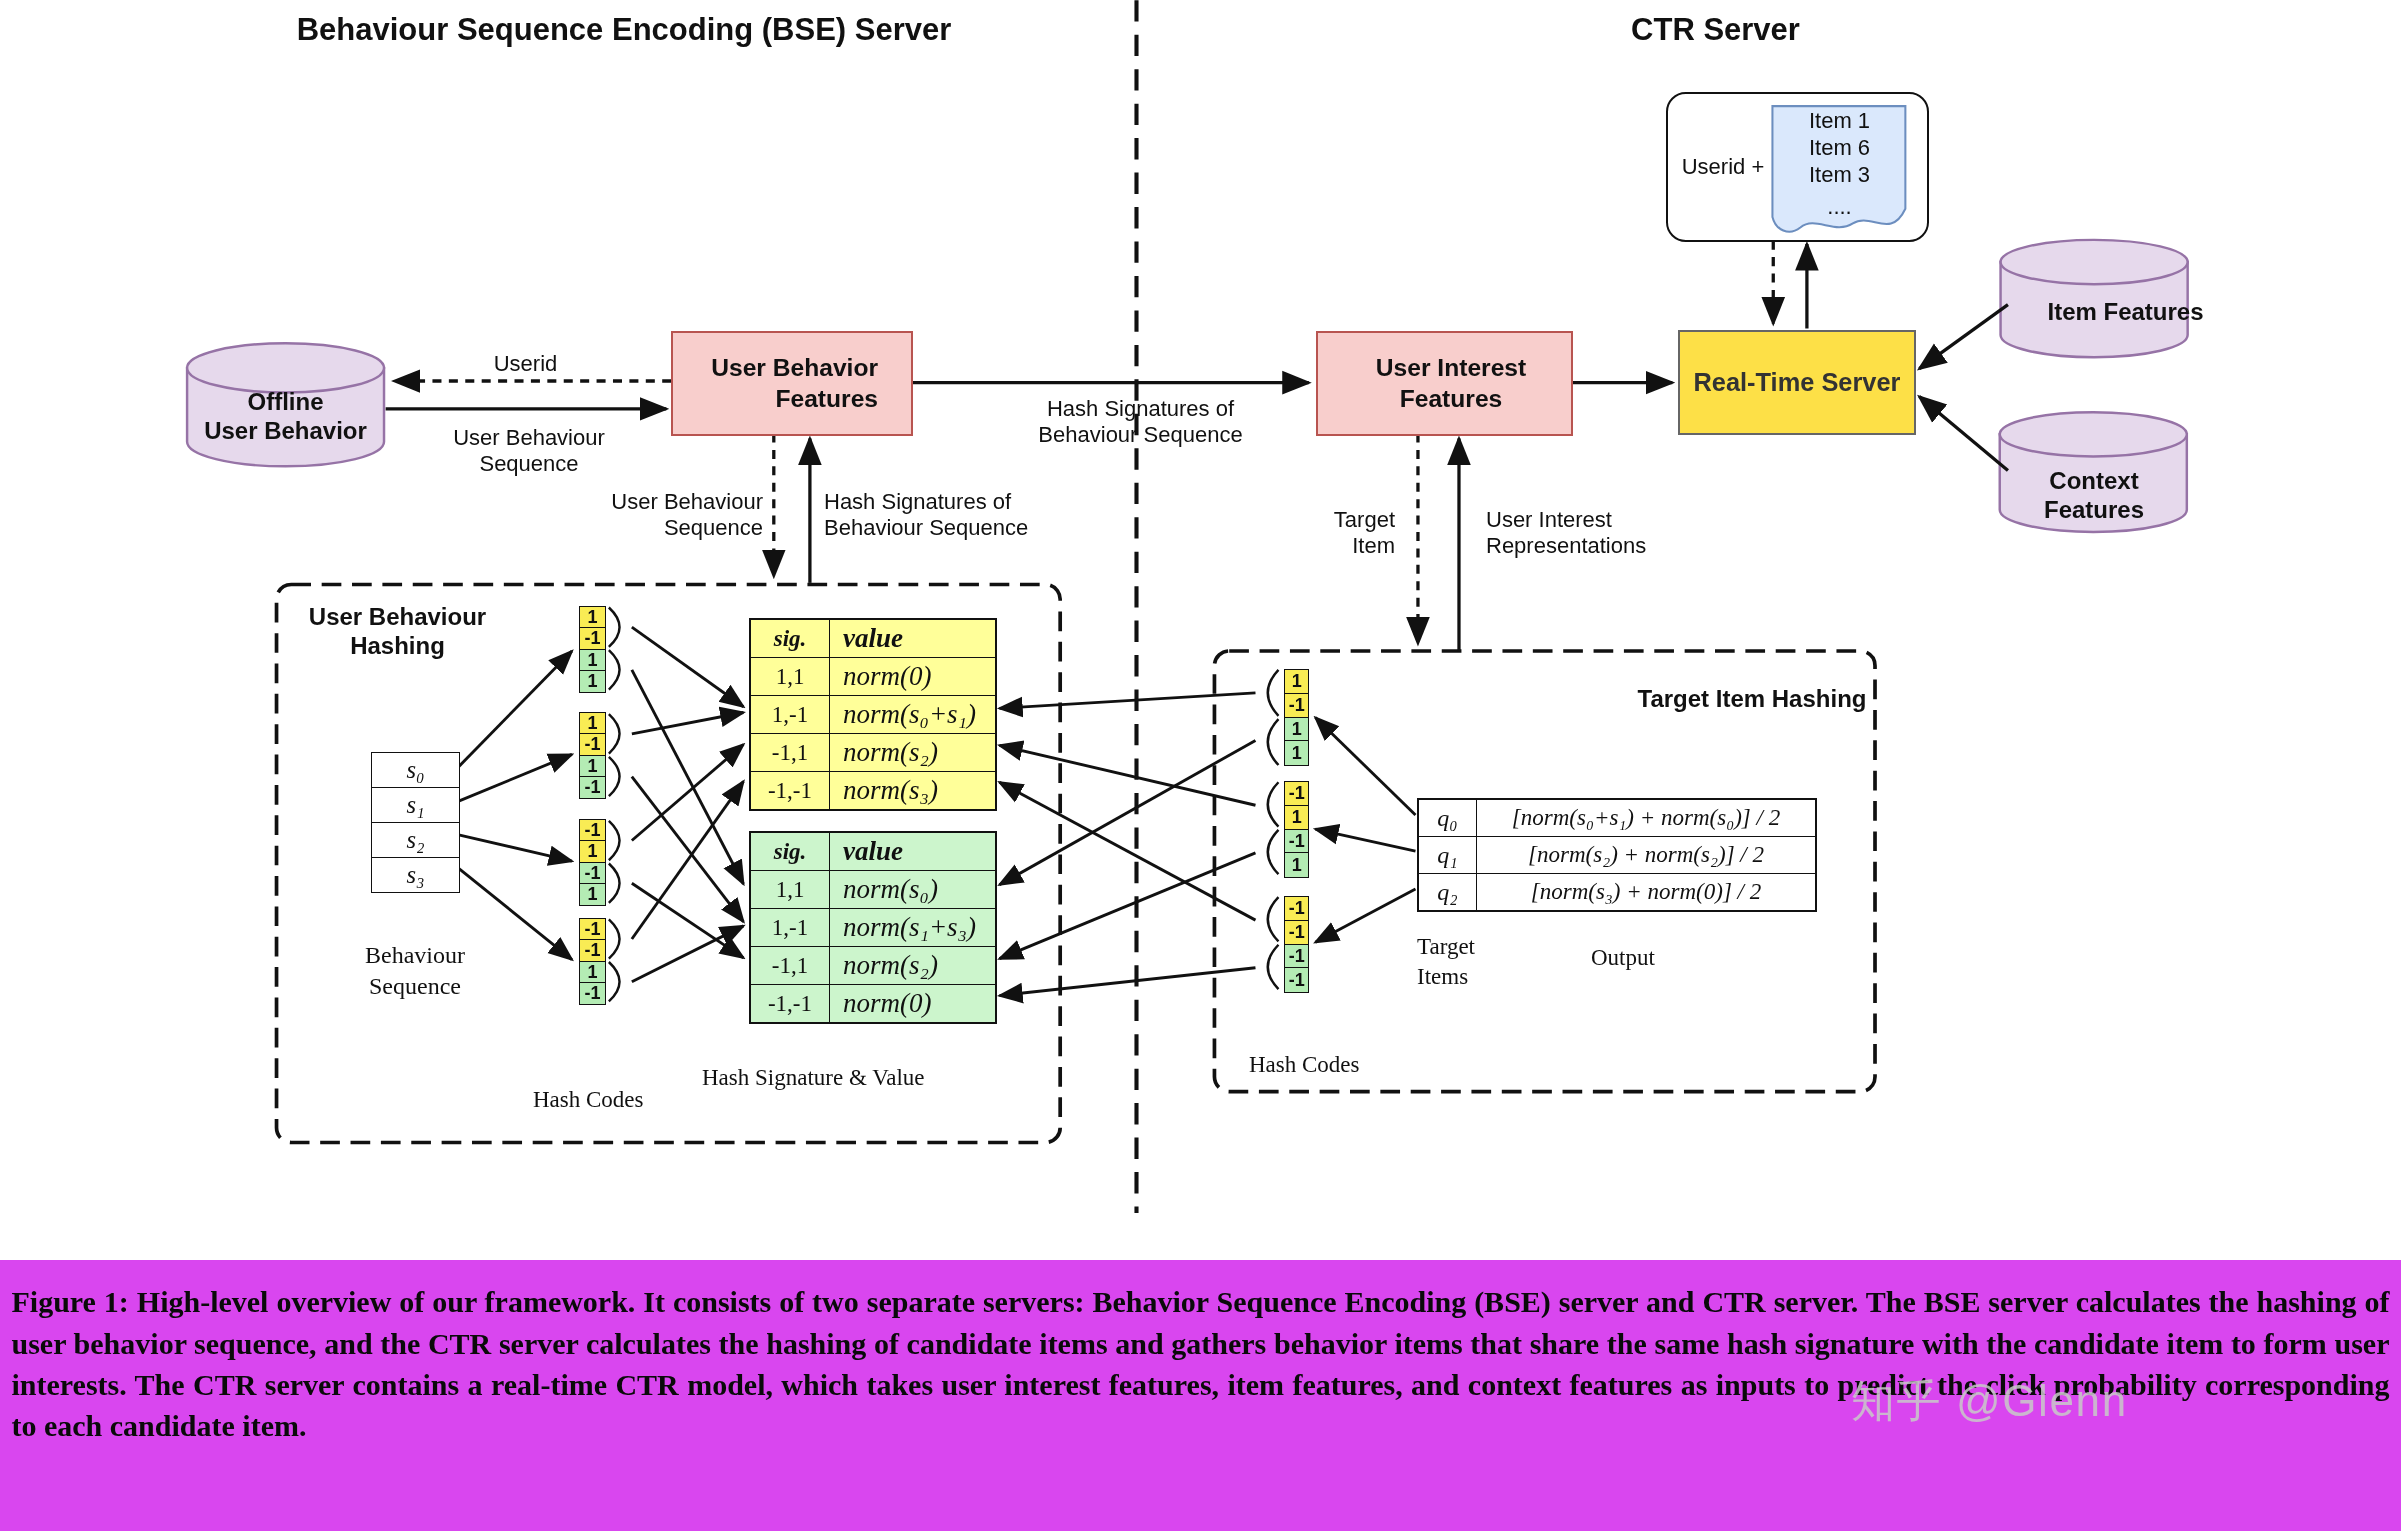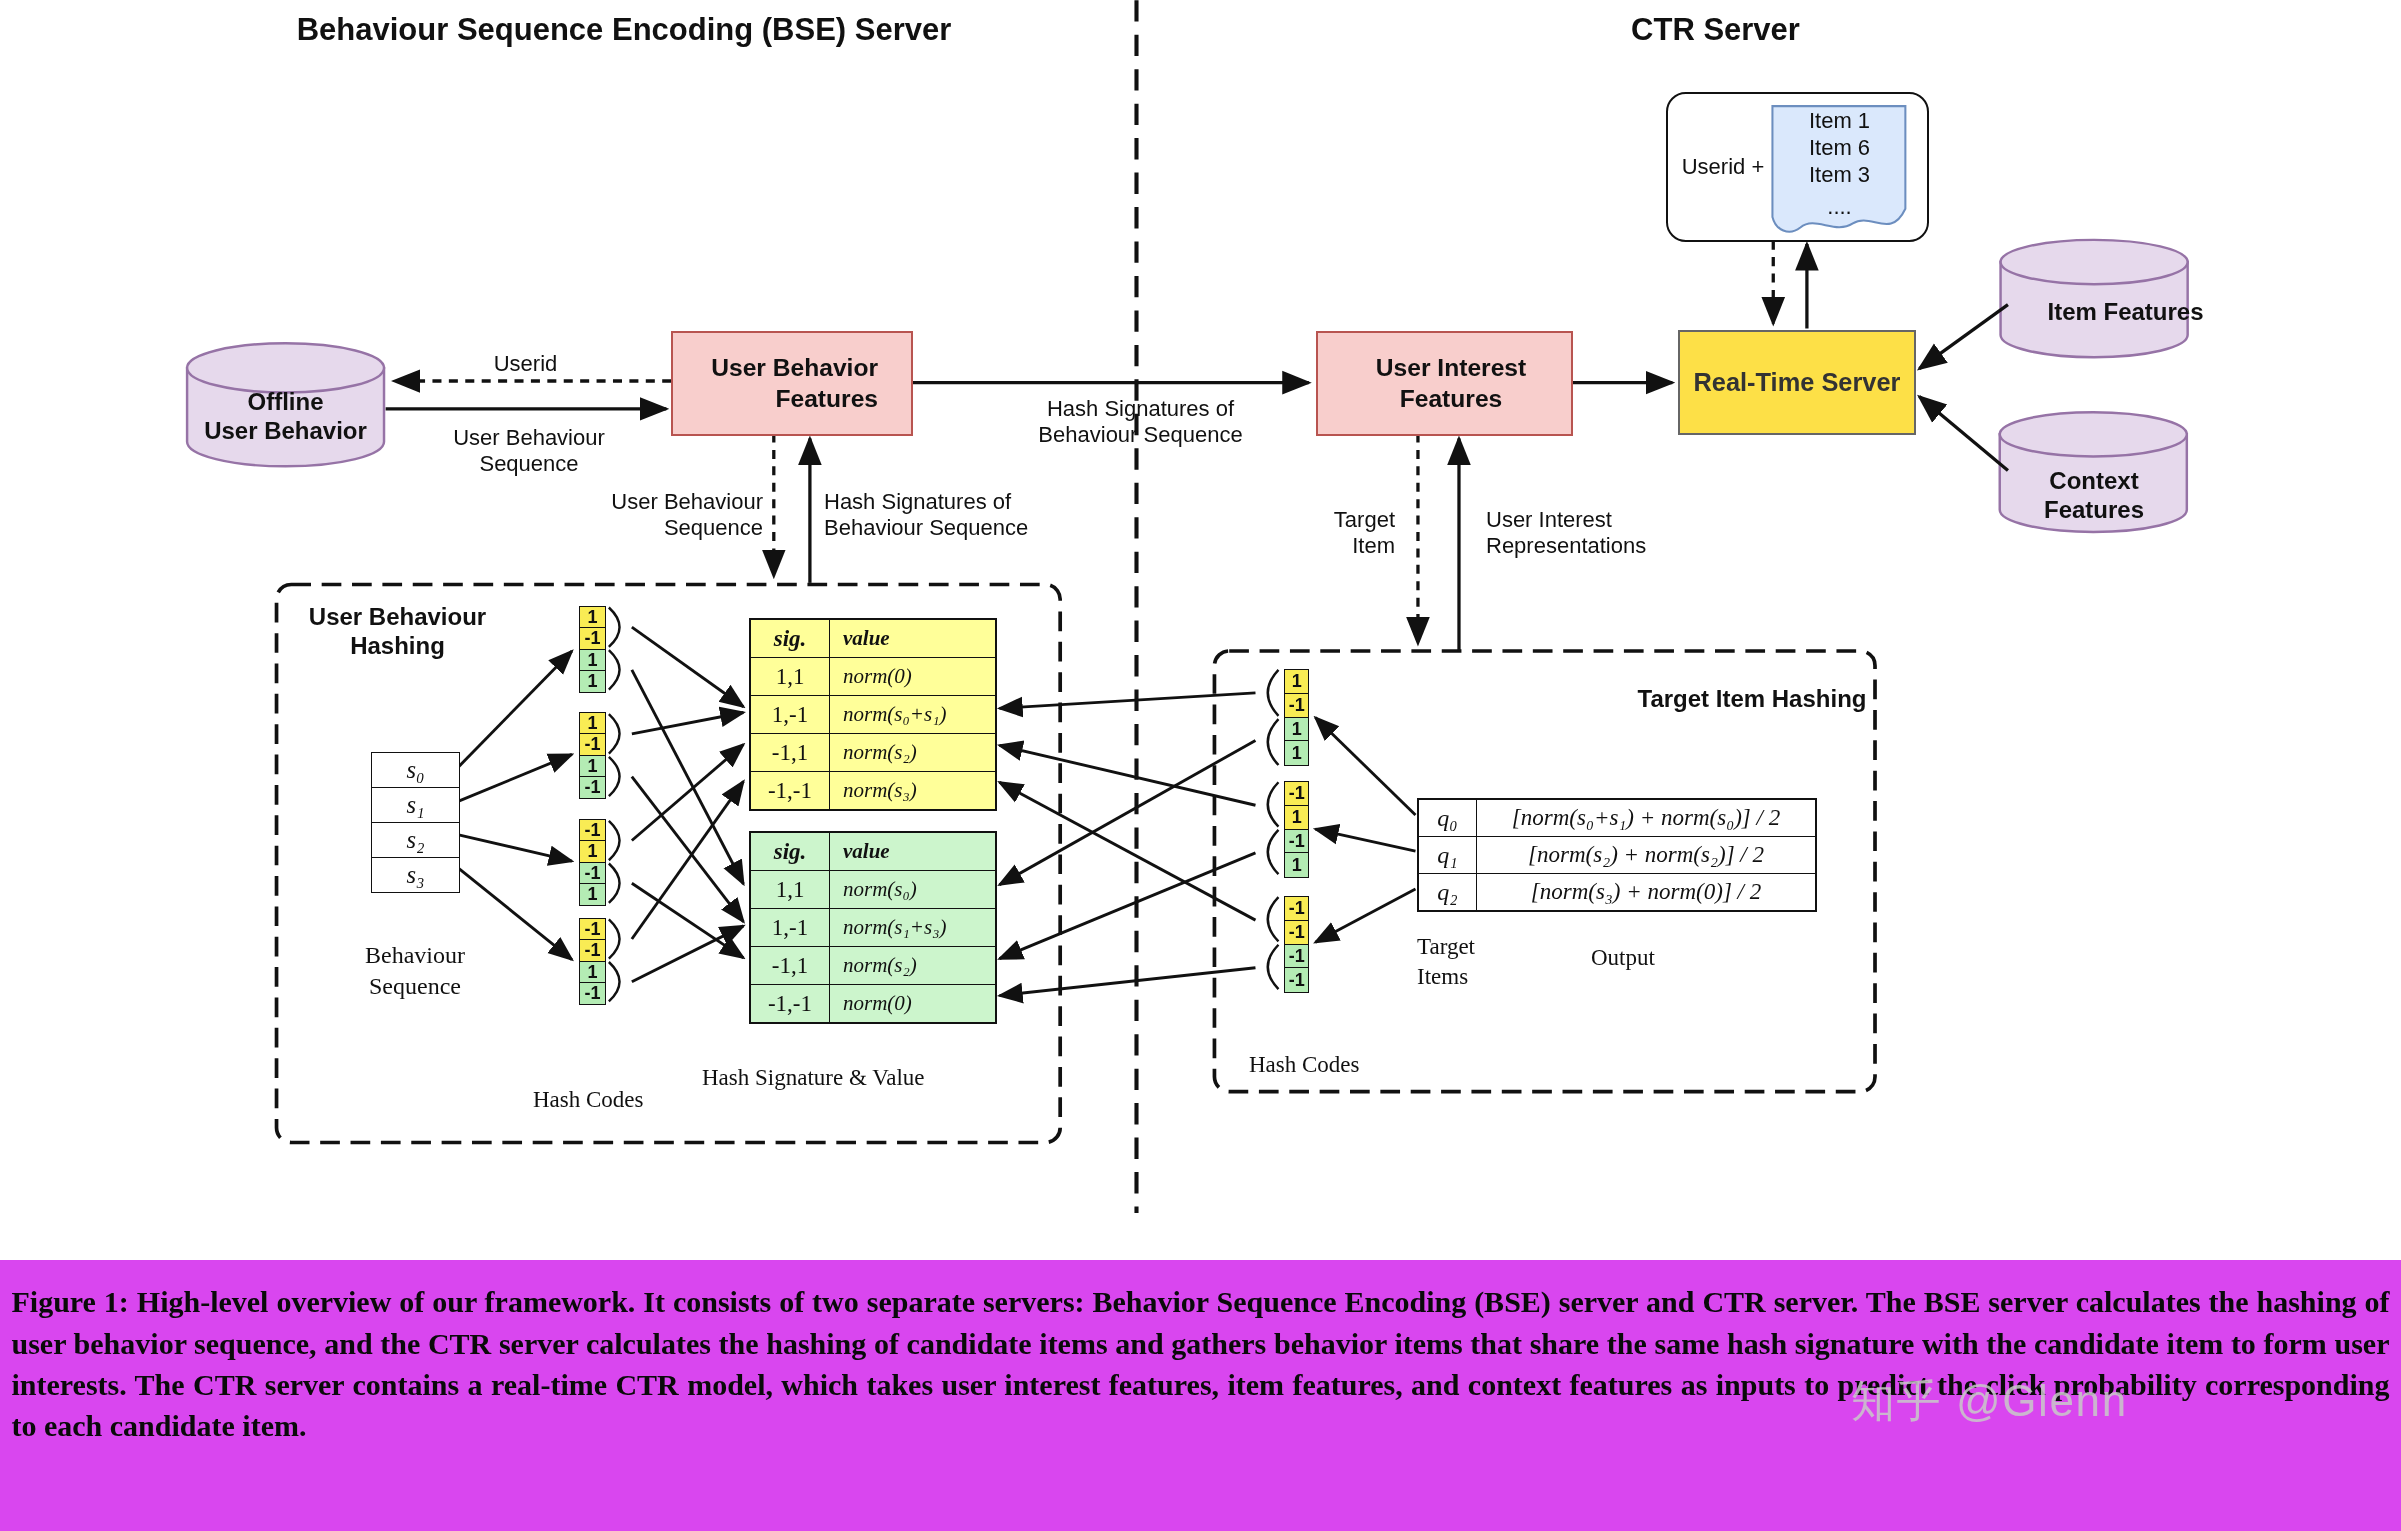--- a/index.html
+++ b/index.html
@@ -36,21 +36,21 @@
   .hy{background:#F9EC54;}
   .hg{background:#B4ECB4;}
 
   
   .sigtab{border:2.5px solid #111;}
   .sigtab .tr{display:flex;height:37px;border-top:1.6px solid #111;}
   .sigtab .tr:first-child{border-top:none;}
   .sigtab .td1{width:78px;border-right:1.6px solid #111;display:flex;align-items:center;justify-content:center;
                font-family:"Liberation Serif",serif;font-size:23px;}
   .sigtab .td2{flex:1;display:flex;align-items:center;padding-left:13px;
-               font-family:"Liberation Serif",serif;font-style:italic;font-size:21px;}
+               font-family:"Liberation Serif",serif;font-style:italic;font-size:27px;}
   .sigtab .hd .td1,.sigtab .hd .td2{font-weight:bold;font-style:italic;}
   .ytab{background:#FFFF99;}
   .gtab{background:#CCF5CC;}
 
   
   .qtab{border:2.5px solid #111;background:#fff;}
   .qtab .tr{display:flex;height:36px;border-top:1.6px solid #111;}
   .qtab .tr:first-child{border-top:none;}
   .qtab .td1{width:57px;border-right:1.6px solid #111;display:flex;align-items:center;justify-content:center;
              font-family:"Liberation Serif",serif;font-style:italic;font-size:24px;}

